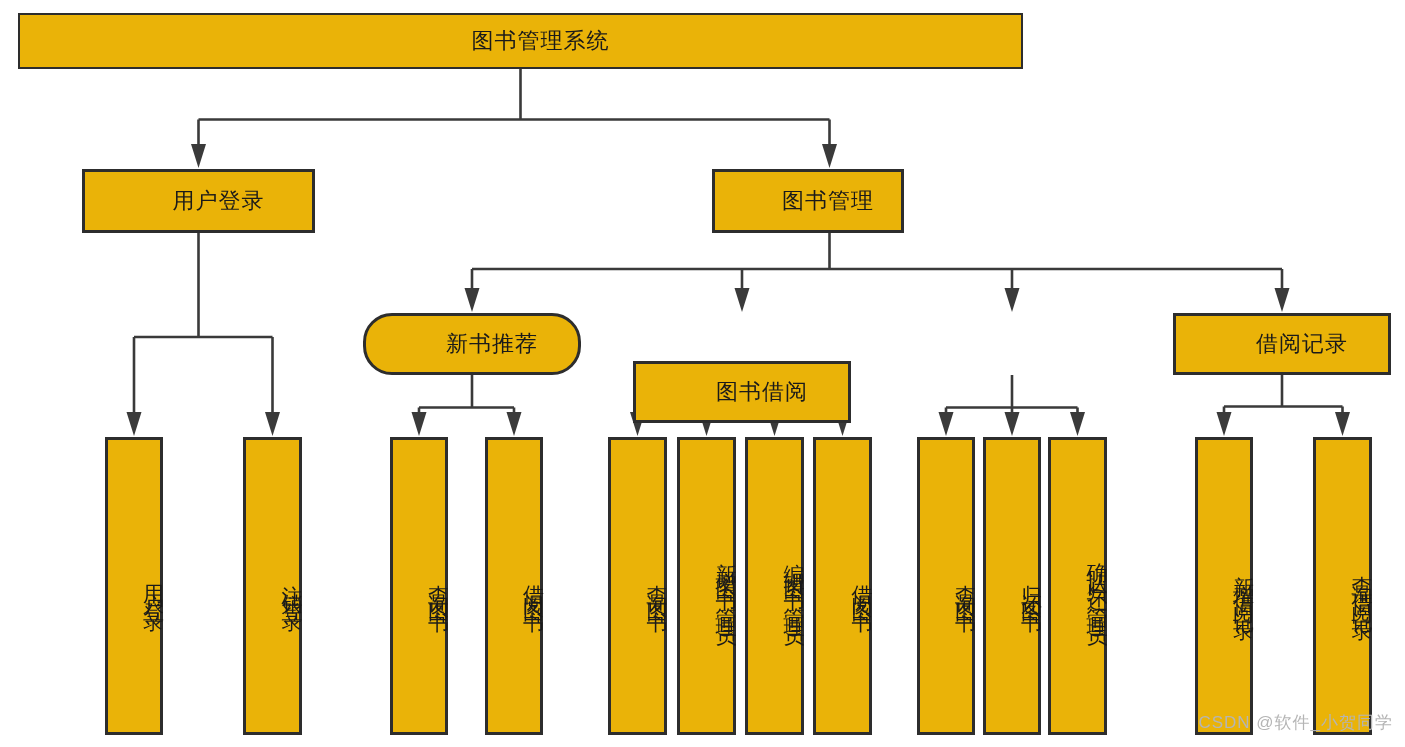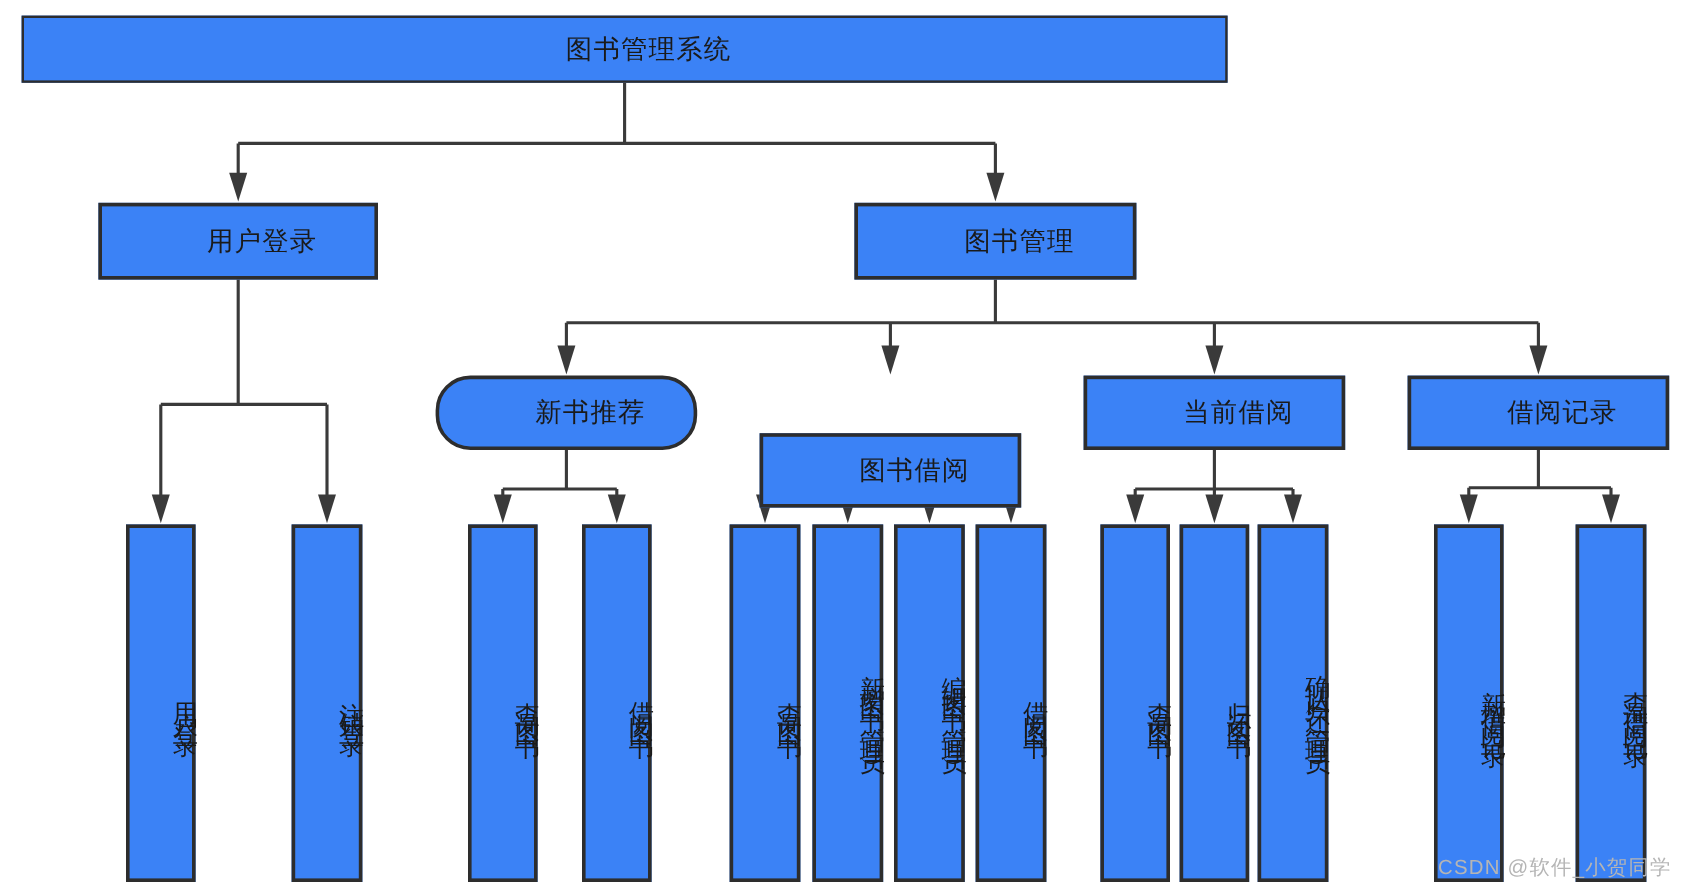--- a/index.html
+++ b/index.html
@@ -17,21 +17,21 @@
     font-family:"Liberation Sans","DejaVu Sans",sans-serif;
     color:var(--text);
     overflow:hidden;
   }
   .connector{position:absolute;left:0;top:0;z-index:1;}
   .connector path{stroke:var(--line);stroke-width:2.6;fill:none;}
   .connector polygon{fill:var(--line);stroke:none;}
   .node{
     position:absolute;
     box-sizing:border-box;
-    background:#3b82f6;
+    background:#eab308;
     border:3px solid var(--box-border);
     display:flex;align-items:center;justify-content:center;
     z-index:2;
     padding-left:40px;
   }
   .hnode{font-size:22px;letter-spacing:1px;}
   .root{border-width:2px;font-size:22px;}
   .vnode span{
     writing-mode:vertical-rl;
     text-orientation:mixed;
@@ -105,32 +105,29 @@
     </g>
   </svg>
 
   <div class="node hnode root" style="left:18px;top:13px;width:1005px;height:56px;">
     <span>图书管理系统</span>
   </div>
 
   <div class="node hnode" style="left:82px;top:169px;width:233px;height:64px;">
     <span>用户登录</span>
   </div>
-  <div class="node hnode" style="left:712px;top:169px;width:235px;height:64px;">
+  <div class="node hnode" style="left:712px;top:169px;width:192px;height:64px;">
     <span>图书管理</span>
   </div>
 
   <div class="node hnode" style="left:363px;top:313px;width:218px;height:62px;border-radius:29px;">
     <span>新书推荐</span>
   </div>
   <div class="node hnode" style="left:633px;top:313px;width:218px;height:62px;margin-top:48px;">
     <span>图书借阅</span>
-  </div>
-  <div class="node hnode" style="left:903px;top:313px;width:218px;height:62px;">
-    <span>当前借阅</span>
   </div>
   <div class="node hnode" style="left:1173px;top:313px;width:218px;height:62px;text-align:right;">
     <span>借阅记录</span>
   </div>
 
   <div class="node vnode" style="left:105px;top:437px;width:58px;height:298px;">
     <span>用户登录</span>
   </div>
   <div class="node vnode" style="left:243px;top:437px;width:59px;height:298px;">
     <span>注销登录</span>

